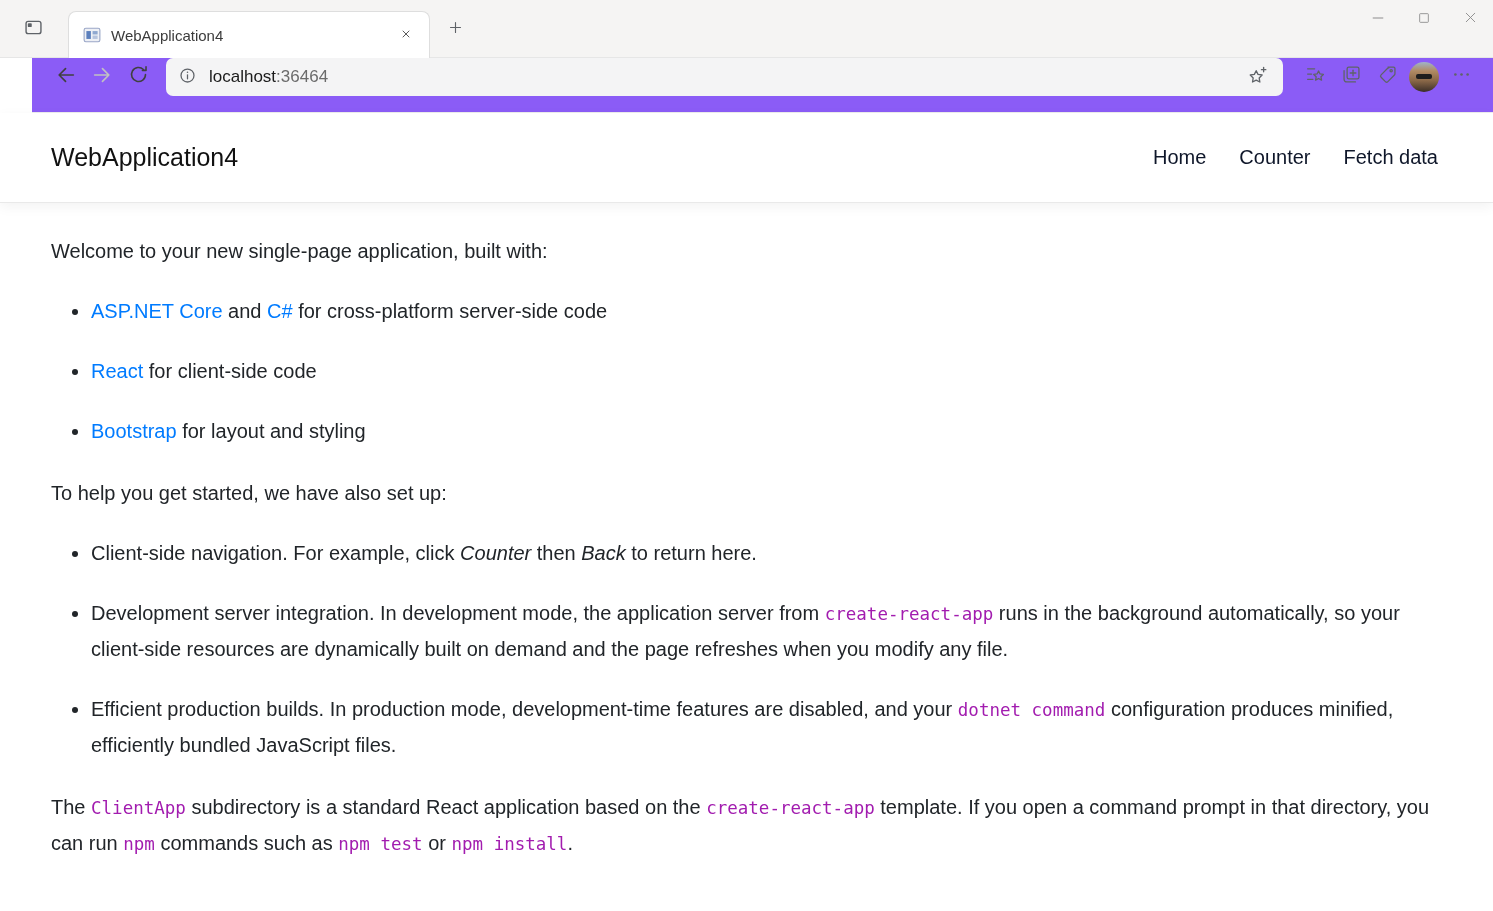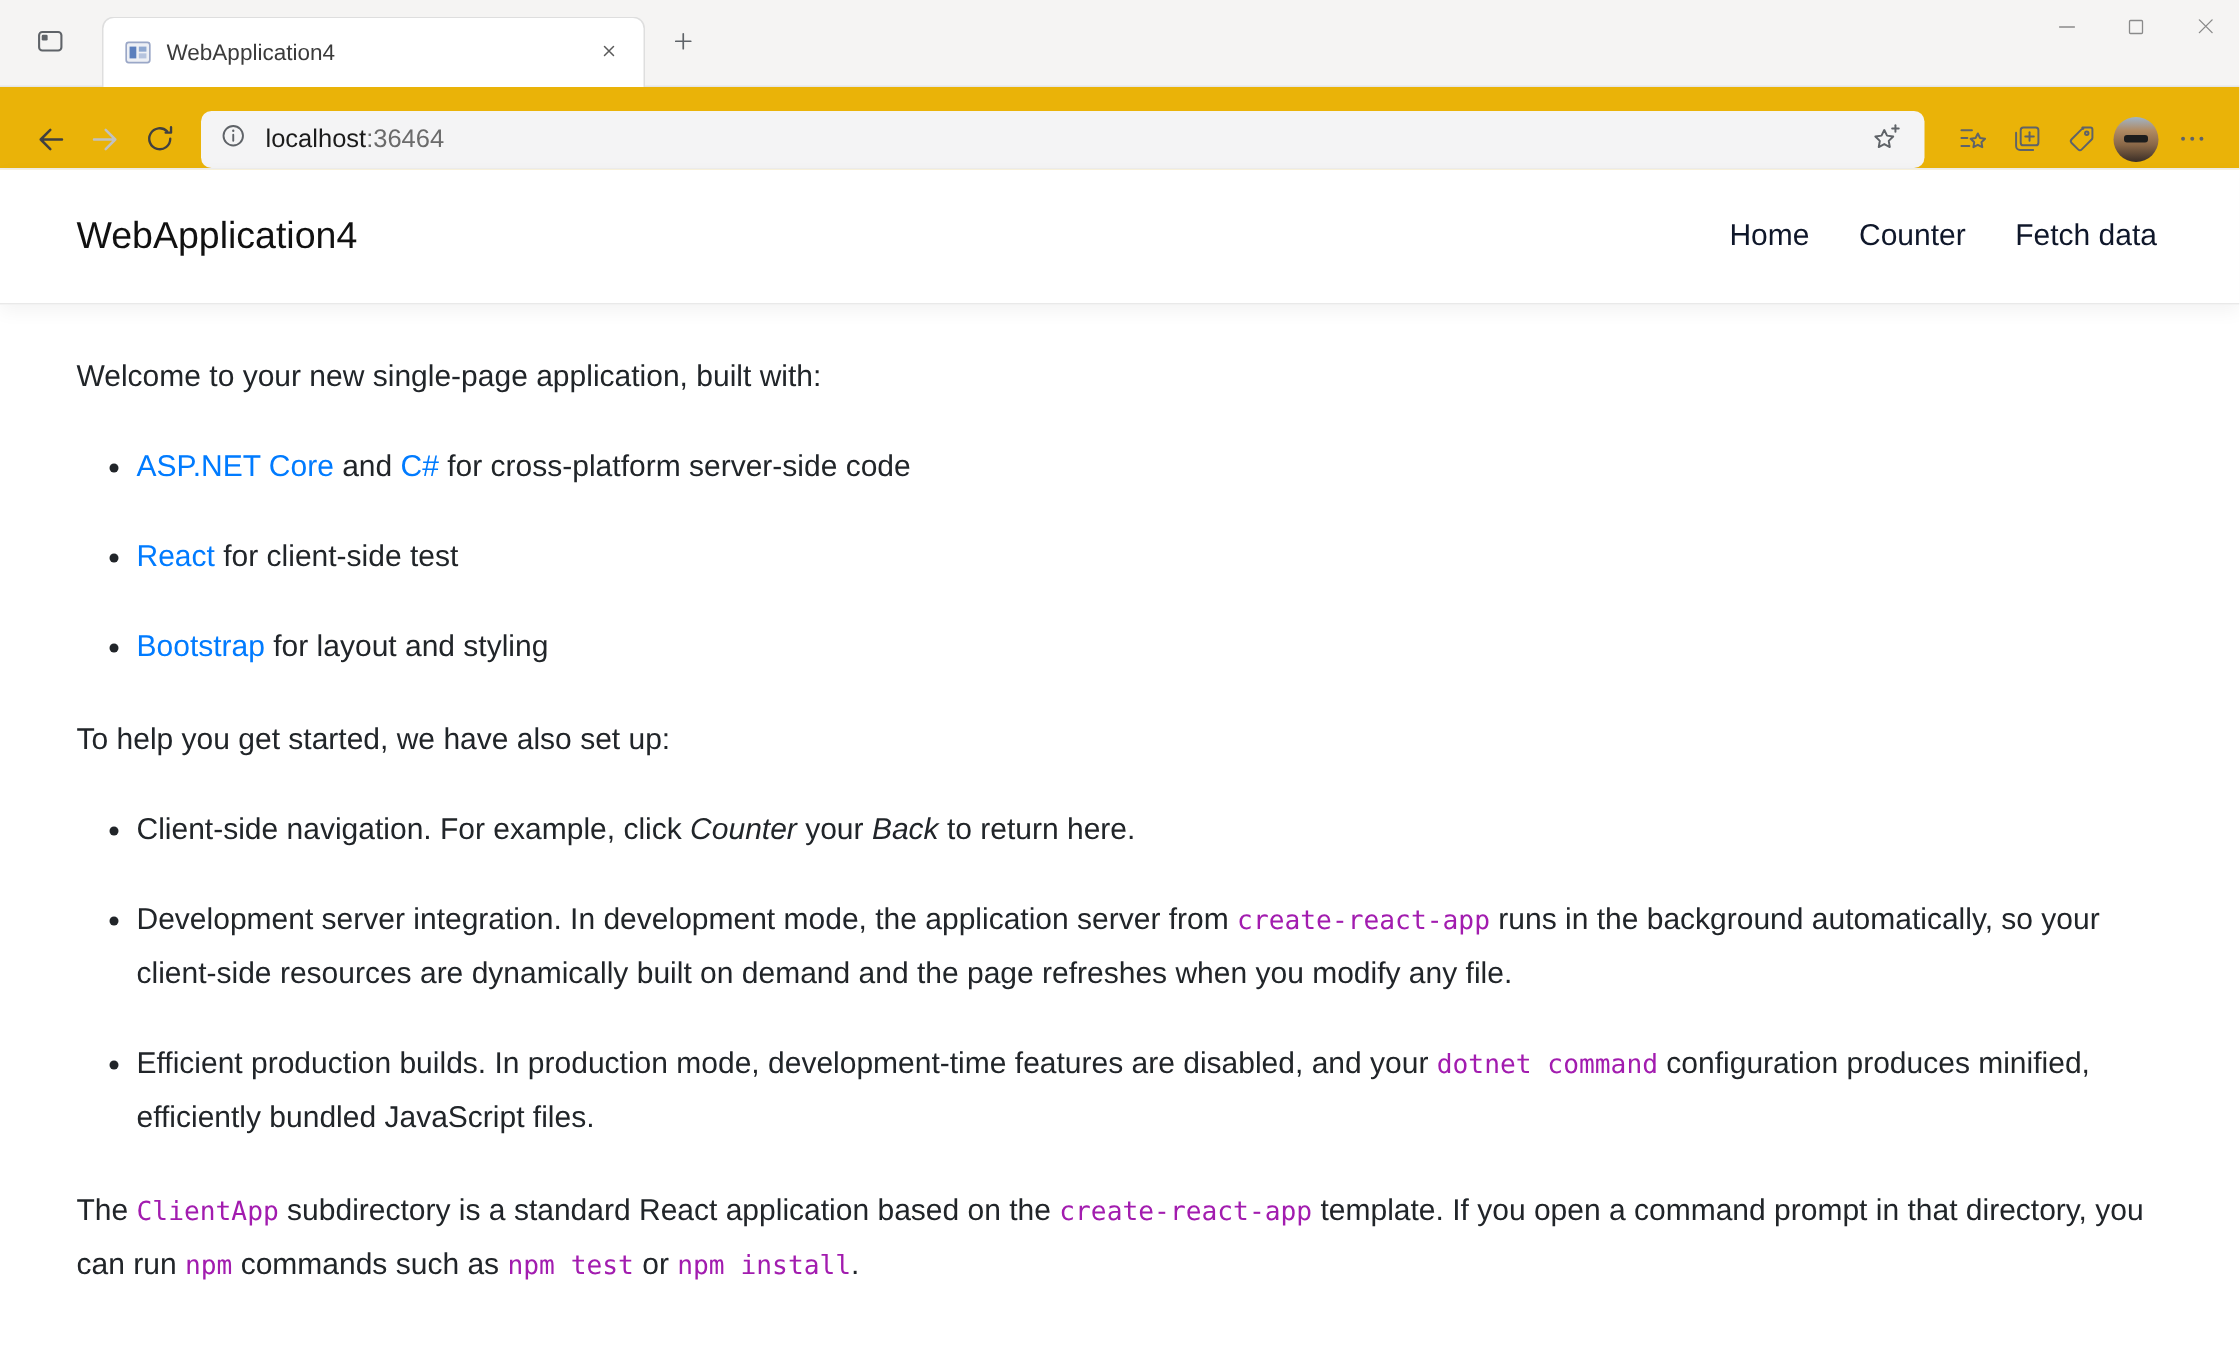--- a/index.html
+++ b/index.html
@@ -42,25 +42,26 @@
   }
   .tab-favicon { width: 18px; height: 18px; margin-right: 10px; flex: none; display:flex; }
   .tab-title { font-size: 15px; color: #3b3b3b; flex: 1; white-space: nowrap; overflow: hidden; }
   .tab-close { width: 26px; height: 26px; border-radius: 5px; display:flex; align-items:center; justify-content:center; }
   .new-tab-btn { width: 38px; height: 38px; margin-left: 6px; display:flex; align-items:center; justify-content:center; border-radius: 6px; }
   .window-controls { margin-left: auto; display: flex; align-self: flex-start; }
   .window-controls button { width: 46px; height: 38px; display:flex; align-items:center; justify-content:center; }
 
   .toolbar {
     height: 55px;
-    background: #eab308;
+    background: #8b5cf6;
     display: flex;
-    align-items: flex-end;
+    align-items: flex-start;
     padding: 0 14px 0 16px;
     border-bottom: 1px solid #ededed;
+    margin-left: 32px;
   }
   .tool-btn {
     width: 36px; height: 36px;
     display: flex; align-items: center; justify-content: center;
     border-radius: 6px; flex: none;
   }
   .address-bar {
     flex: 1;
     height: 38px;
     margin: 0 14px 0 10px;
@@ -288,27 +289,27 @@
       <a>Counter</a>
       <a>Fetch data</a>
     </nav>
   </header>
 
   <main class="main-content">
     <p>Welcome to your new single-page application, built with:</p>
 
     <ul>
       <li><a class="content-link" href="#">ASP.NET Core</a><span> and </span><a class="content-link" href="#">C#</a><span> for cross-platform server-side code</span></li>
-      <li><a class="content-link" href="#">React</a><span> for client-side test</span></li>
+      <li><a class="content-link" href="#">React</a><span> for client-side code</span></li>
       <li><a class="content-link" href="#">Bootstrap</a><span> for layout and styling</span></li>
     </ul>
 
     <p>To help you get started, we have also set up:</p>
 
     <ul>
-      <li><strong>Client-side navigation</strong><span>. For example, click </span><em>Counter</em><span> your </span><em>Back</em><span> to return here.</span></li>
+      <li><strong>Client-side navigation</strong><span>. For example, click </span><em>Counter</em><span> then </span><em>Back</em><span> to return here.</span></li>
       <li><strong>Development server integration</strong><span>. In development mode, the application server from </span><code class="code-span">create-react-app</code><span> runs in the background automatically, so your client-side resources are dynamically built on demand and the page refreshes when you modify any file.</span></li>
       <li><strong>Efficient production builds</strong><span>. In production mode, development-time features are disabled, and your </span><code class="code-span">dotnet command</code><span> configuration produces minified, efficiently bundled JavaScript files.</span></li>
     </ul>
 
     <p><span>The </span><code class="code-span">ClientApp</code><span> subdirectory is a standard React application based on the </span><code class="code-span">create-react-app</code><span> template. If you open a command prompt in that directory, you can run </span><code class="code-span">npm</code><span> commands such as </span><code class="code-span">npm test</code><span> or </span><code class="code-span">npm install</code><span>.</span></p>
   </main>
 </div>
 
 </body></html>

